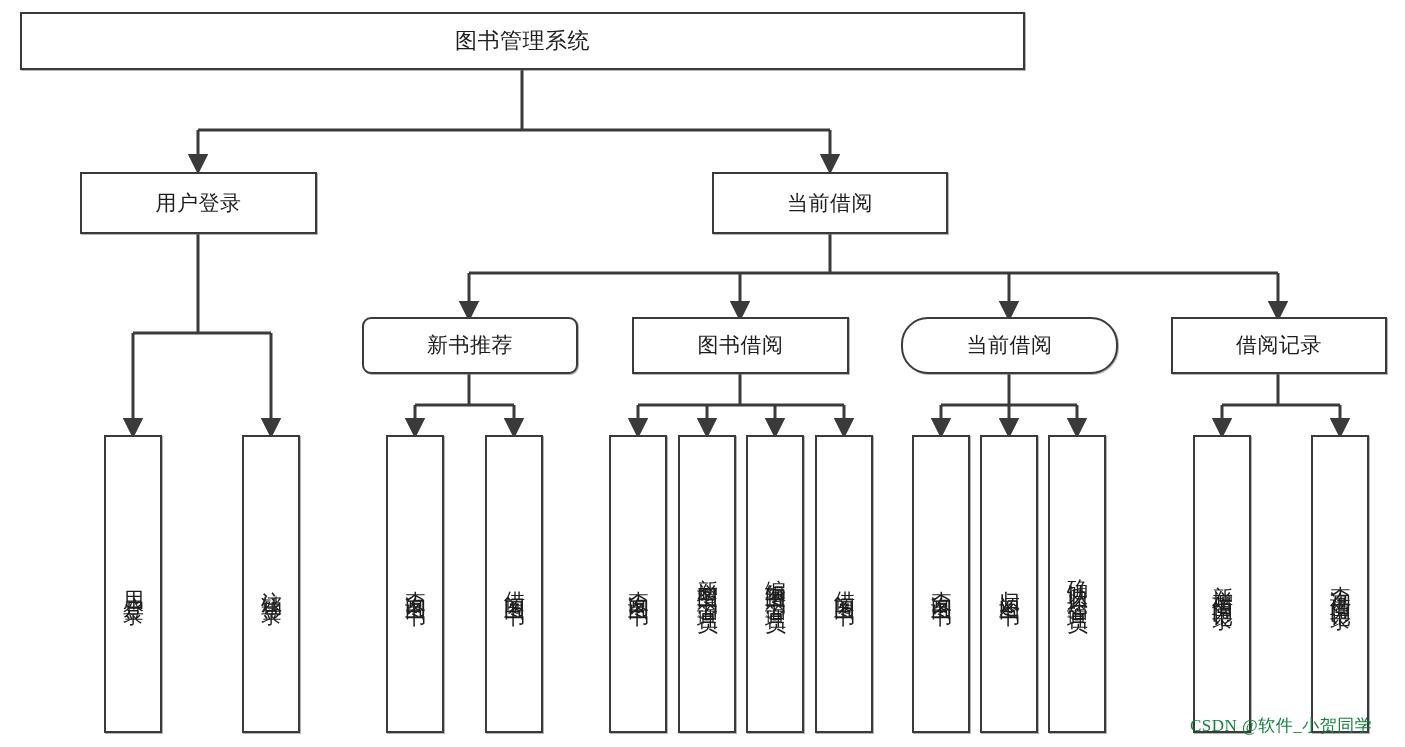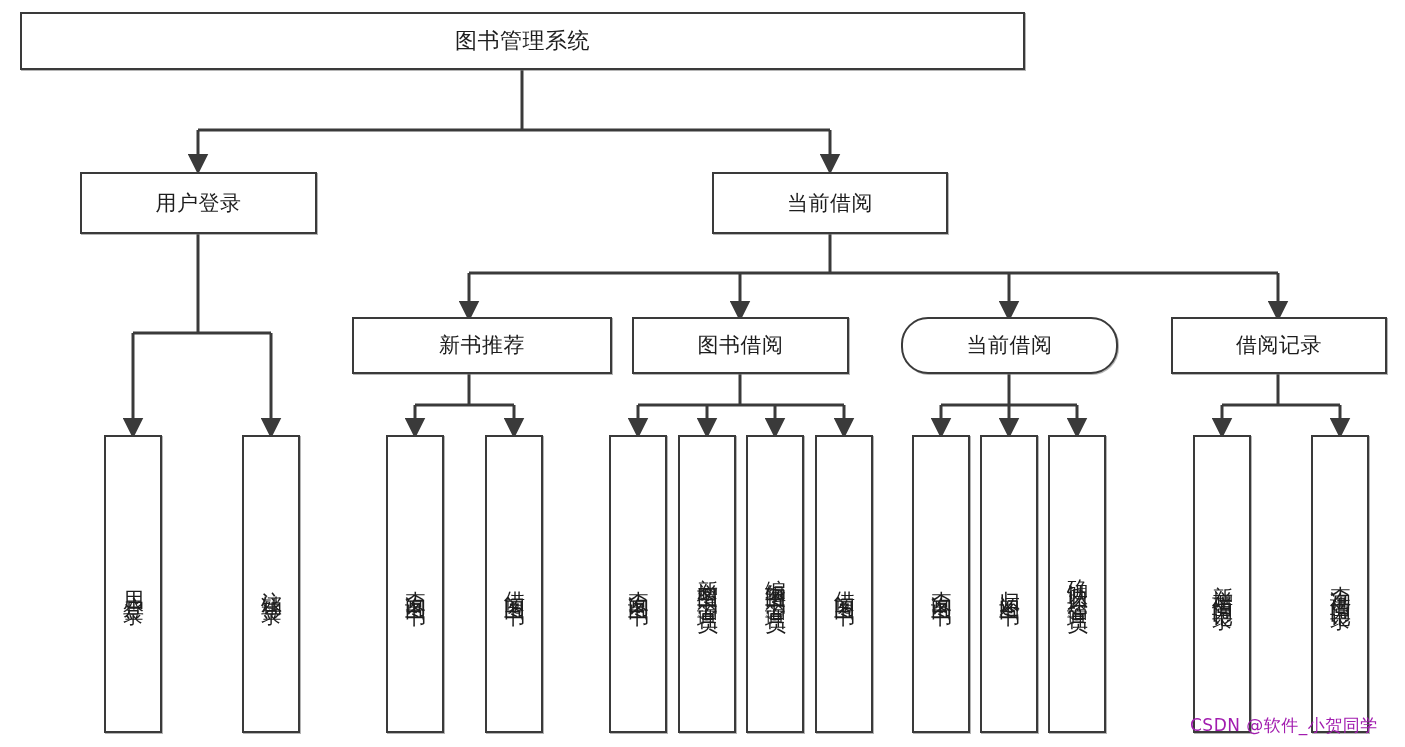--- a/index.html
+++ b/index.html
@@ -60,24 +60,25 @@
     text-orientation: upright;
     font-size: 21px;
     letter-spacing: 5px;
     line-height: 1;
     white-space: nowrap;
     max-height: 270px;
   }
   .watermark {
     position: absolute;
     font-size: 17px;
-    color: #a21caf;
+    color: #15803d;
     letter-spacing: 0.5px;
     white-space: nowrap;
     user-select: none;
+    font-family: Liberation Serif, serif;
   }
 </style>
 </head>
 <body>
 
 <div id="canvas">
 
   <svg id="wires" viewBox="0 0 1405 747">
     <defs>
       <marker id="arrow" viewBox="0 0 12 12" refX="6" refY="6" markerWidth="7" markerHeight="7" orient="auto-start-reverse">
@@ -132,21 +133,21 @@
     <span class="label">图书管理系统</span>
   </div>
 
   <div class="node horiz" style="left:80px; top:172px; width:237px; height:62px;">
     <span class="label">用户登录</span>
   </div>
   <div class="node horiz" style="left:712px; top:172px; width:236px; height:62px;">
     <span class="label">当前借阅</span>
   </div>
 
-  <div class="node horiz" style="left:352px; top:317px; width:260px; height:57px;">
+  <div class="node horiz" style="left:362px; top:317px; width:216px; height:57px;border-radius:9px;">
     <span class="label">新书推荐</span>
   </div>
   <div class="node horiz" style="left:632px; top:317px; width:217px; height:57px;">
     <span class="label">图书借阅</span>
   </div>
   <div class="node horiz" style="left:901px; top:317px; width:217px; height:57px;border-radius:27px;">
     <span class="label">当前借阅</span>
   </div>
   <div class="node horiz" style="left:1171px; top:317px; width:216px; height:57px;">
     <span class="label">借阅记录</span>

